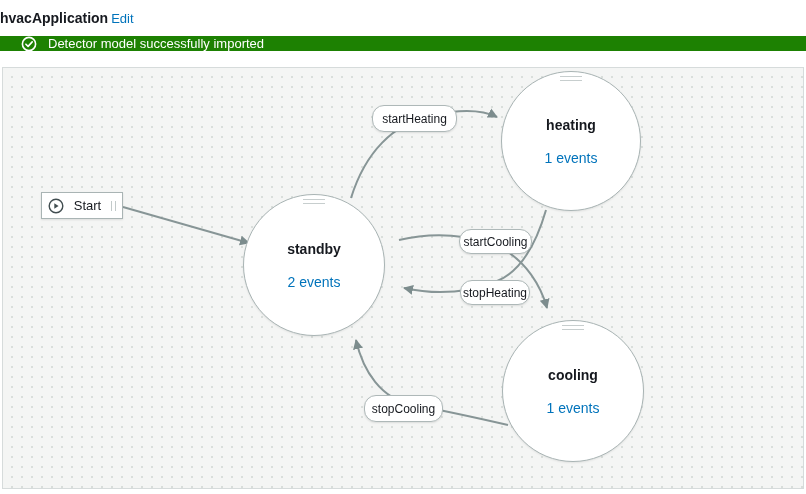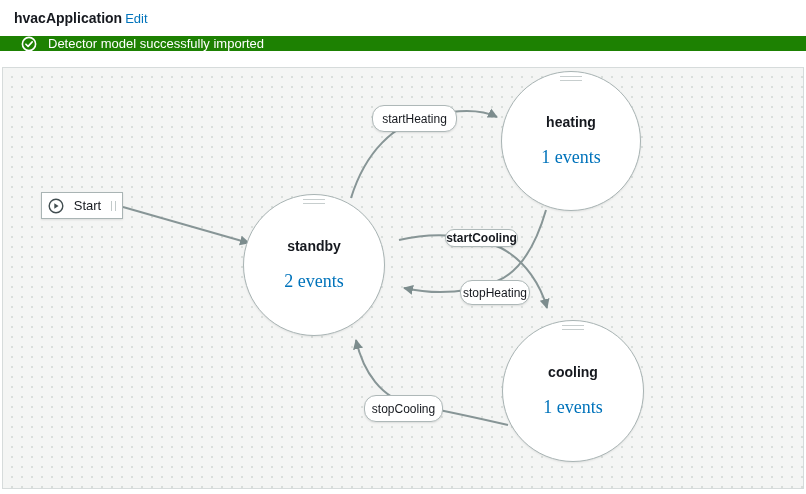--- a/index.html
+++ b/index.html
@@ -8,21 +8,21 @@
     background: #ffffff;
     font-family: "Liberation Sans", sans-serif;
     overflow: hidden;
     position: relative;
   }
 
   
   .header {
     position: absolute; left: 0; top: 0; width: 806px; height: 36px;
     background: #ffffff;
-    display: flex; align-items: center; padding-left: 14px;
+    display: flex; align-items: center; padding-left: 0;
   }
   .page-title { font-size: 14px; font-weight: bold; color: #16191f; }
   .edit-link { font-size: 13px; color: #0073bb; margin-left: 3px; text-decoration: none; cursor: pointer; }
 
   
   .banner {
     position: absolute; left: 0; top: 36px; width: 806px; height: 15px;
     background: #1d8102; color: #ffffff;
     display: flex; align-items: center; padding-left: 21px;
   }
@@ -42,21 +42,21 @@
 
   
   .state {
     position: absolute; background: #ffffff;
     border: 1px solid #a9b4b4; border-radius: 50%;
     display: flex; flex-direction: column; align-items: center; justify-content: center;
     gap: 17px; cursor: pointer;
     box-shadow: 0 1px 2px rgba(0,0,0,0.08);
   }
   .state-name { font-size: 14px; font-weight: bold; color: #16191f; }
-  .state-events { font-size: 18px; color: #0073bb; cursor: pointer; font-family: Liberation Serif, serif; }
+  .state-events { font-size: 14px; color: #0073bb; cursor: pointer; }
   .state-handle {
     position: absolute; top: 4px; left: 50%; transform: translateX(-50%);
     width: 22px; height: 5px;
     border-top: 1px solid #c7cece; border-bottom: 1px solid #c7cece;
   }
   .state-standby { left: 240px; top: 126px; width: 142px; height: 142px; }
   .state-heating { left: 498px; top: 3px;   width: 140px; height: 140px; }
   .state-cooling { left: 499px; top: 252px; width: 142px; height: 142px; }
 
   
@@ -73,21 +73,21 @@
   
   .edge-label {
     position: absolute; background: #ffffff;
     border: 1px solid #aeb8b8; border-radius: 12px;
     box-shadow: 0 1px 2px rgba(0,0,0,0.10);
     font-size: 12px; color: #16191f;
     display: flex; align-items: center; justify-content: center;
     cursor: pointer; white-space: nowrap;
   }
   .label-startHeating { left: 369px; top: 37px;  width: 85px; height: 27px; }
-  .label-startCooling { left: 442px; top: 161px; width: 73px; height: 18px; font-weight: bold; }
+  .label-startCooling { left: 456px; top: 161px; width: 73px; height: 25px; }
   .label-stopHeating  { left: 457px; top: 205px; width: 70px; height: 25px; margin-top: 7px; }
   .label-stopCooling  { left: 361px; top: 327px; width: 79px; height: 27px; }
 </style>
 </head>
 <body>
 
 <div class="header">
   <span class="page-title">hvacApplication</span>
   <a class="edit-link">Edit</a>
 </div>

